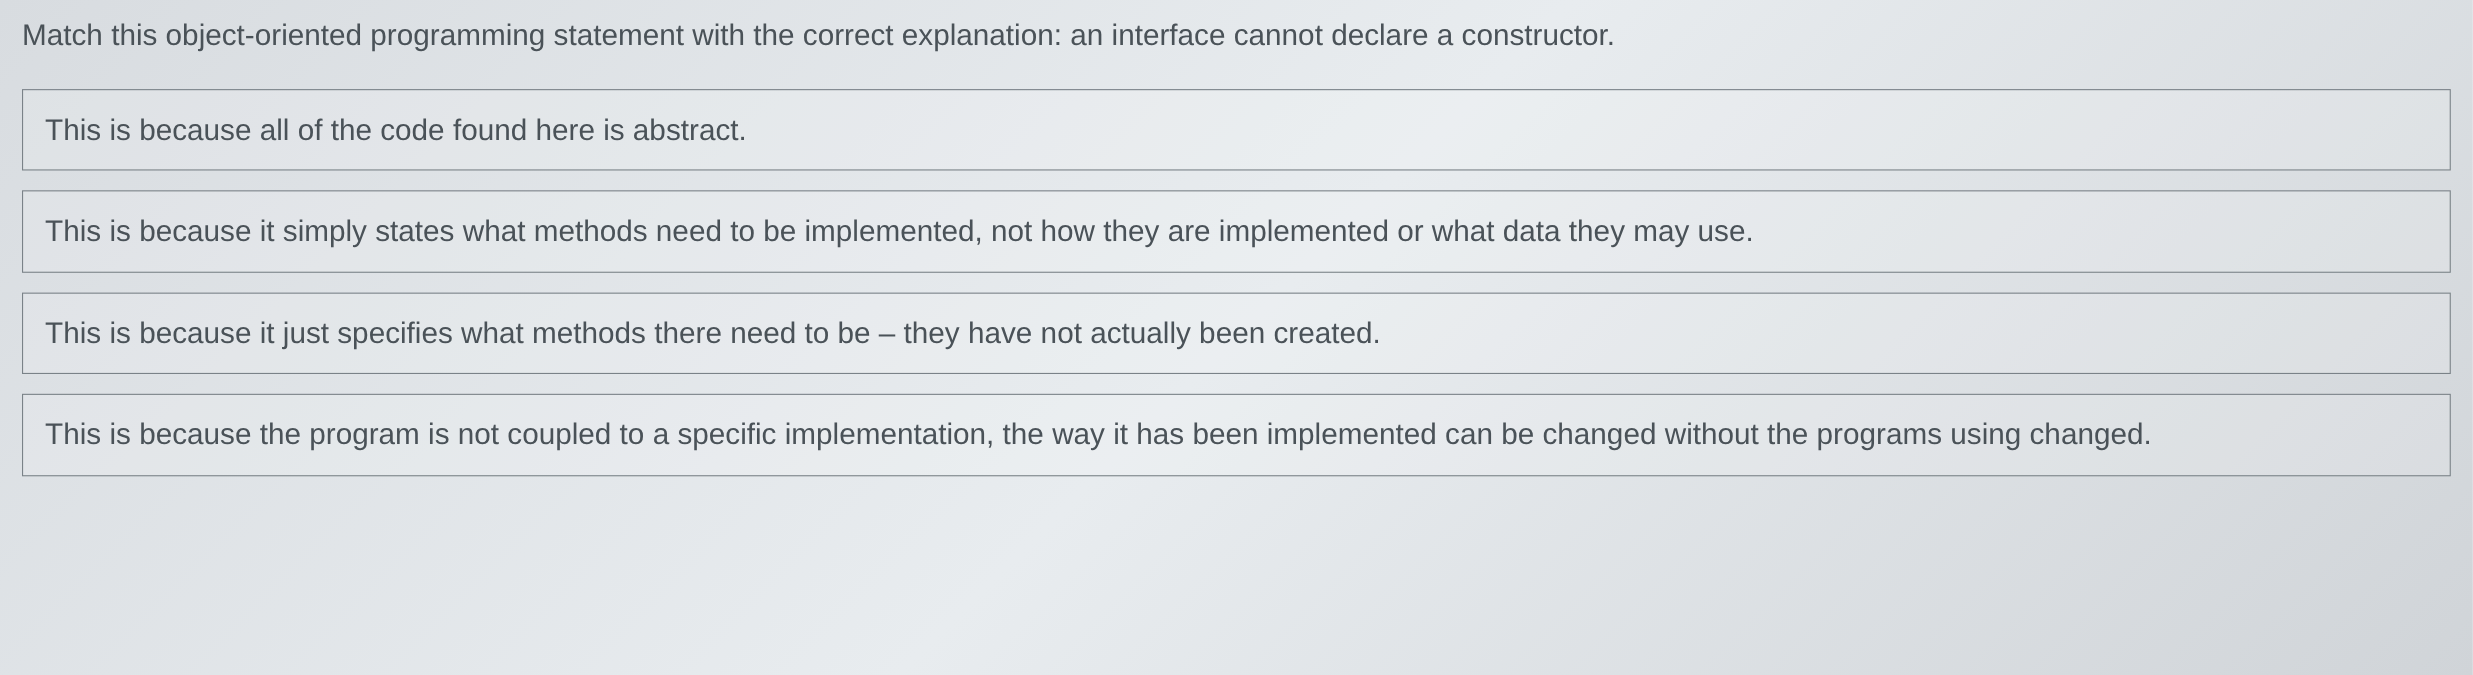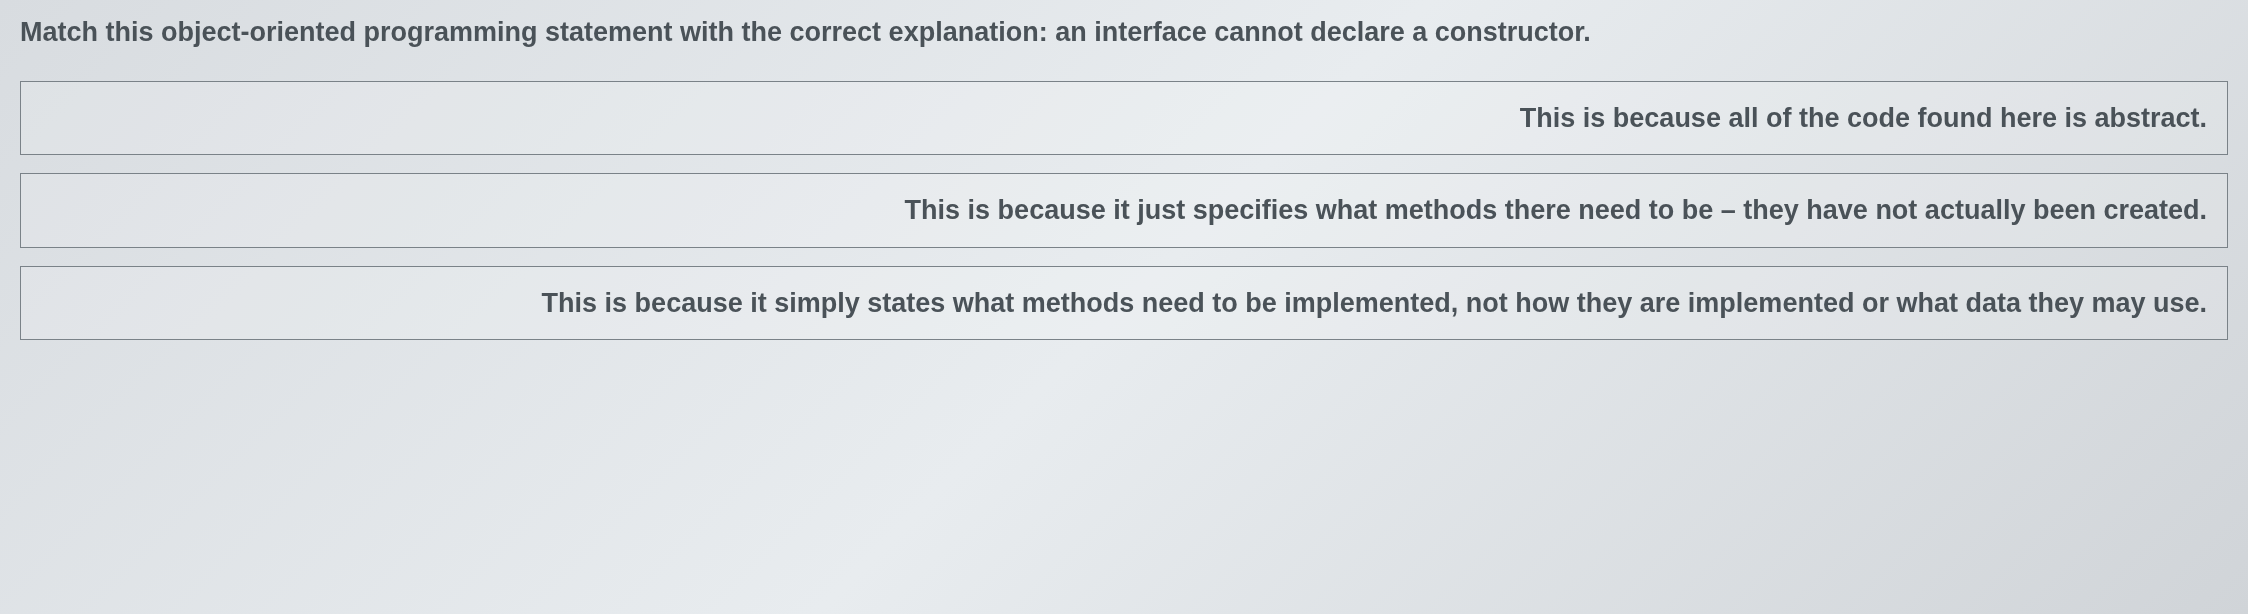--- a/index.html
+++ b/index.html
@@ -1,19 +1,18 @@
 <!DOCTYPE html>
 <html><head>
   <meta charset="utf-8">
   <style>
     * {
       margin: 0;
       padding: 0;
       box-sizing: border-box;
-      font-weight: bold;
     }
     body {
       font-family: 'Segoe UI', Tahoma, Geneva, Verdana, sans-serif;
       background: linear-gradient(135deg, #d8dce0 0%, #e8ecef 50%, #d0d4d8 100%);
       padding: 12px 20px;
       width: 2248px;
       height: 614px;
       color: #4a5258;
     }
     .question-text {
@@ -29,33 +28,35 @@
     }
     .option {
       border: 1px solid #7a8288;
       background: rgba(255, 255, 255, 0.15);
       padding: 16px 20px;
       font-size: 27px;
       line-height: 1.5;
       color: #4a5258;
       cursor: pointer;
       transition: background 0.2s;
-      text-align: right;
     }
   </style>
 </head>
 <body>
 
 <div class="question-text">
   <span>Match this object-oriented programming statement with the correct explanation: an interface cannot declare a constructor.</span><br>
 </div>
 
 <div class="options">
   <div class="option">
     <span>This is because all of the code found here is abstract.</span>
   </div>
   <div class="option">
+    <span>This is because it simply states what methods need to be implemented, not how they are implemented or what data they may use.</span>
+  </div>
+  <div class="option">
     <span>This is because it just specifies what methods there need to be – they have not actually been created.</span>
   </div>
   <div class="option">
-    <span>This is because it simply states what methods need to be implemented, not how they are implemented or what data they may use.</span>
+    <span>This is because the program is not coupled to a specific implementation, the way it has been implemented can be changed without the programs using changed.</span>
   </div>
 </div>
 
 </body></html>

